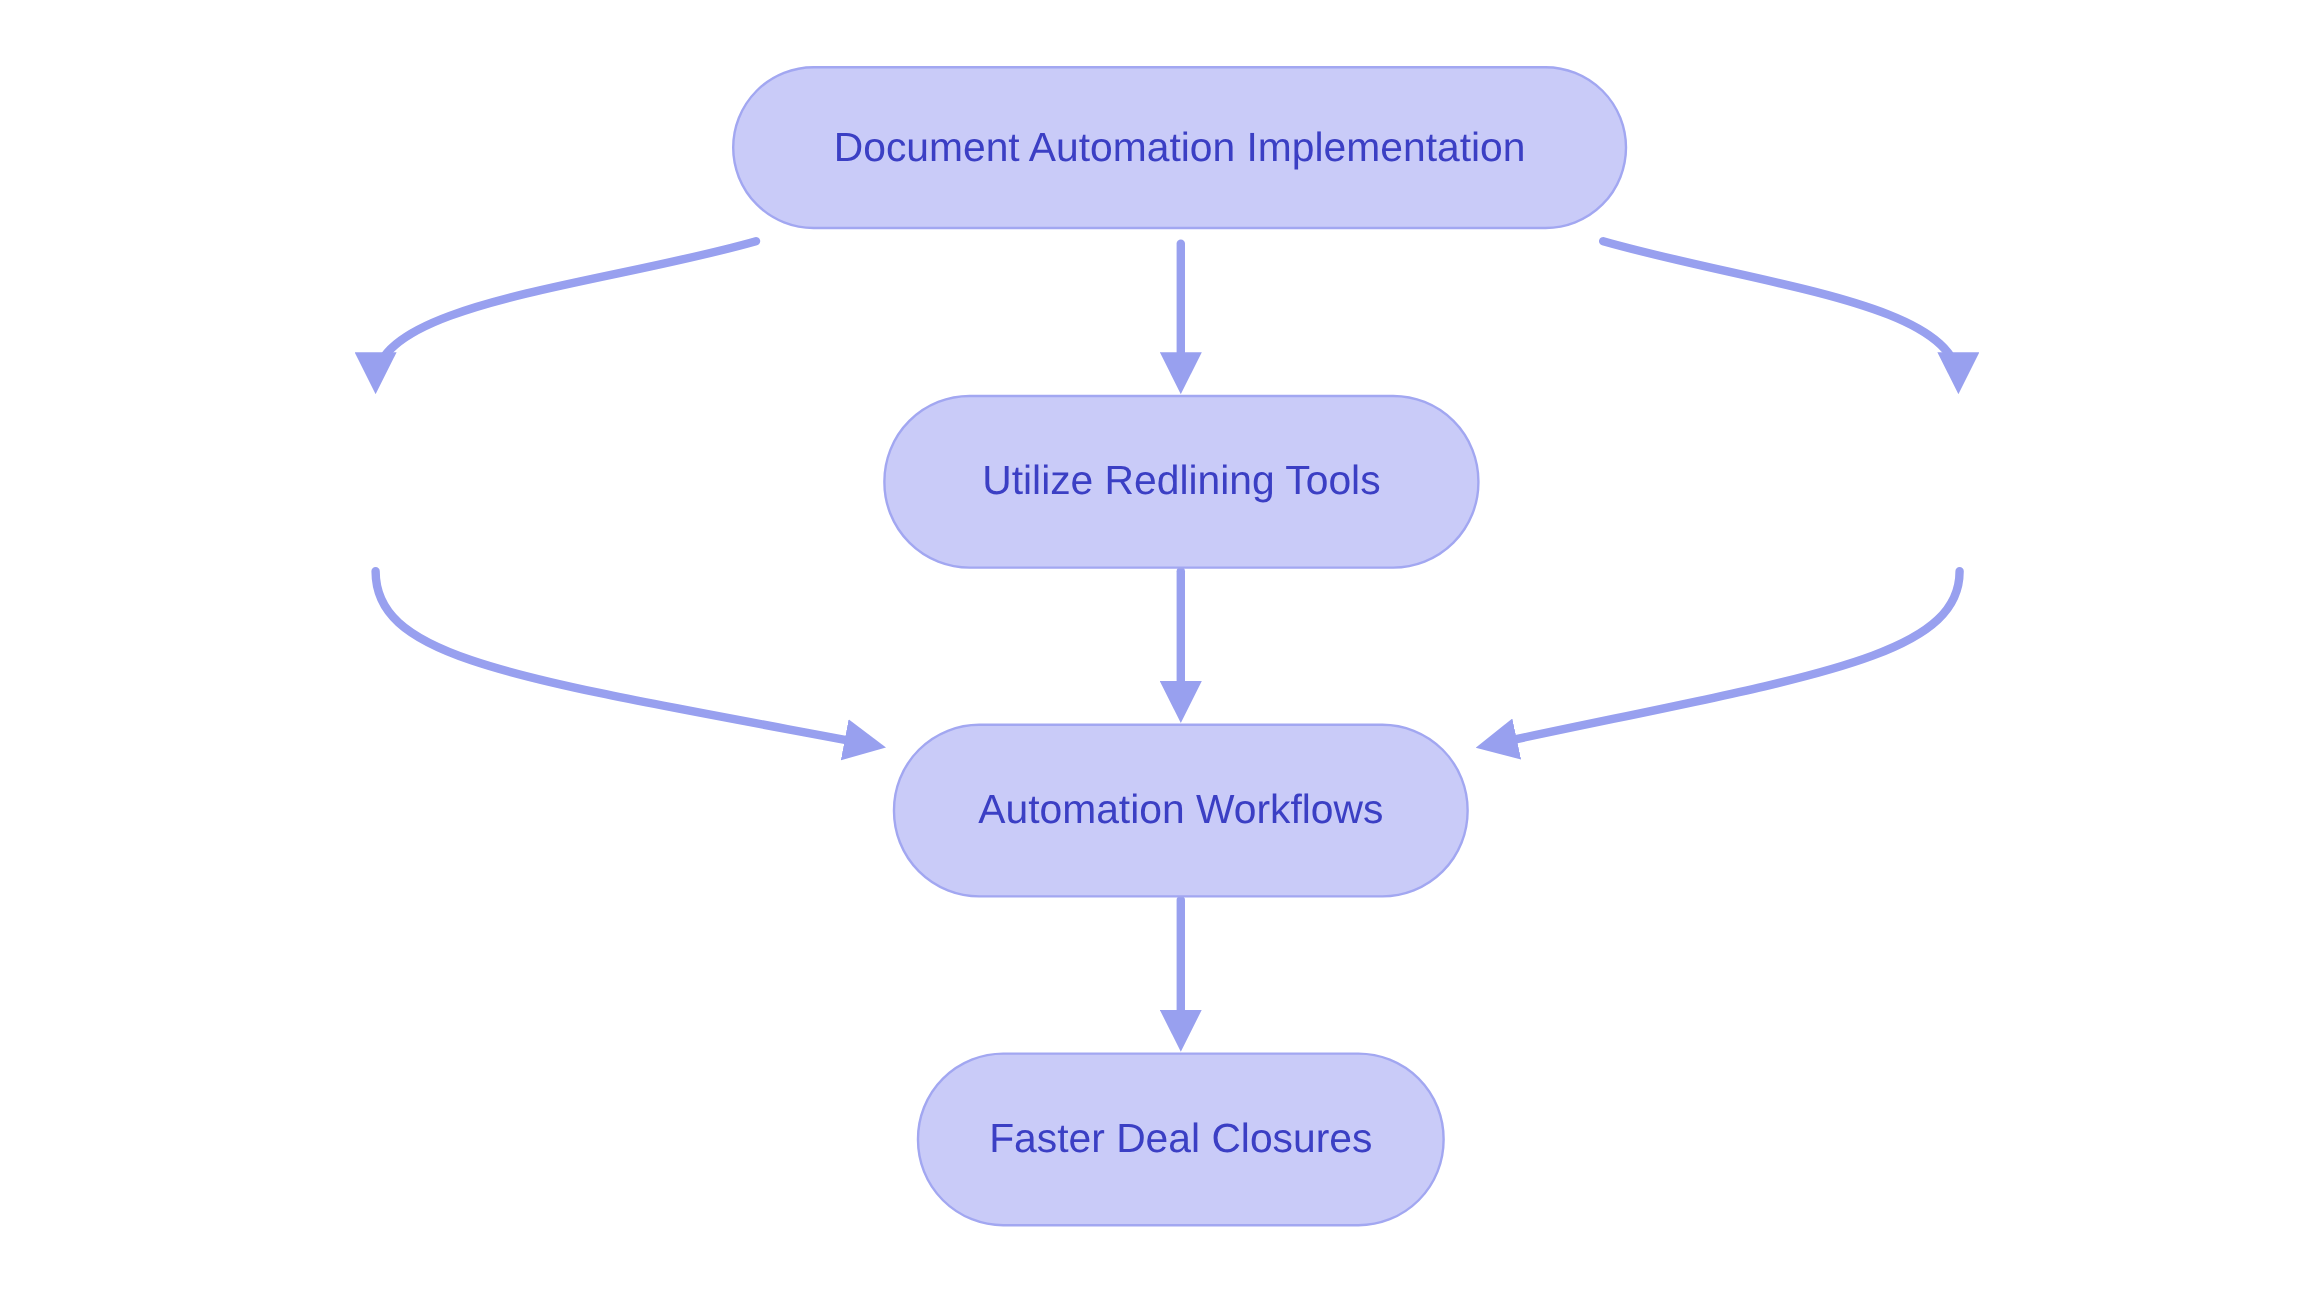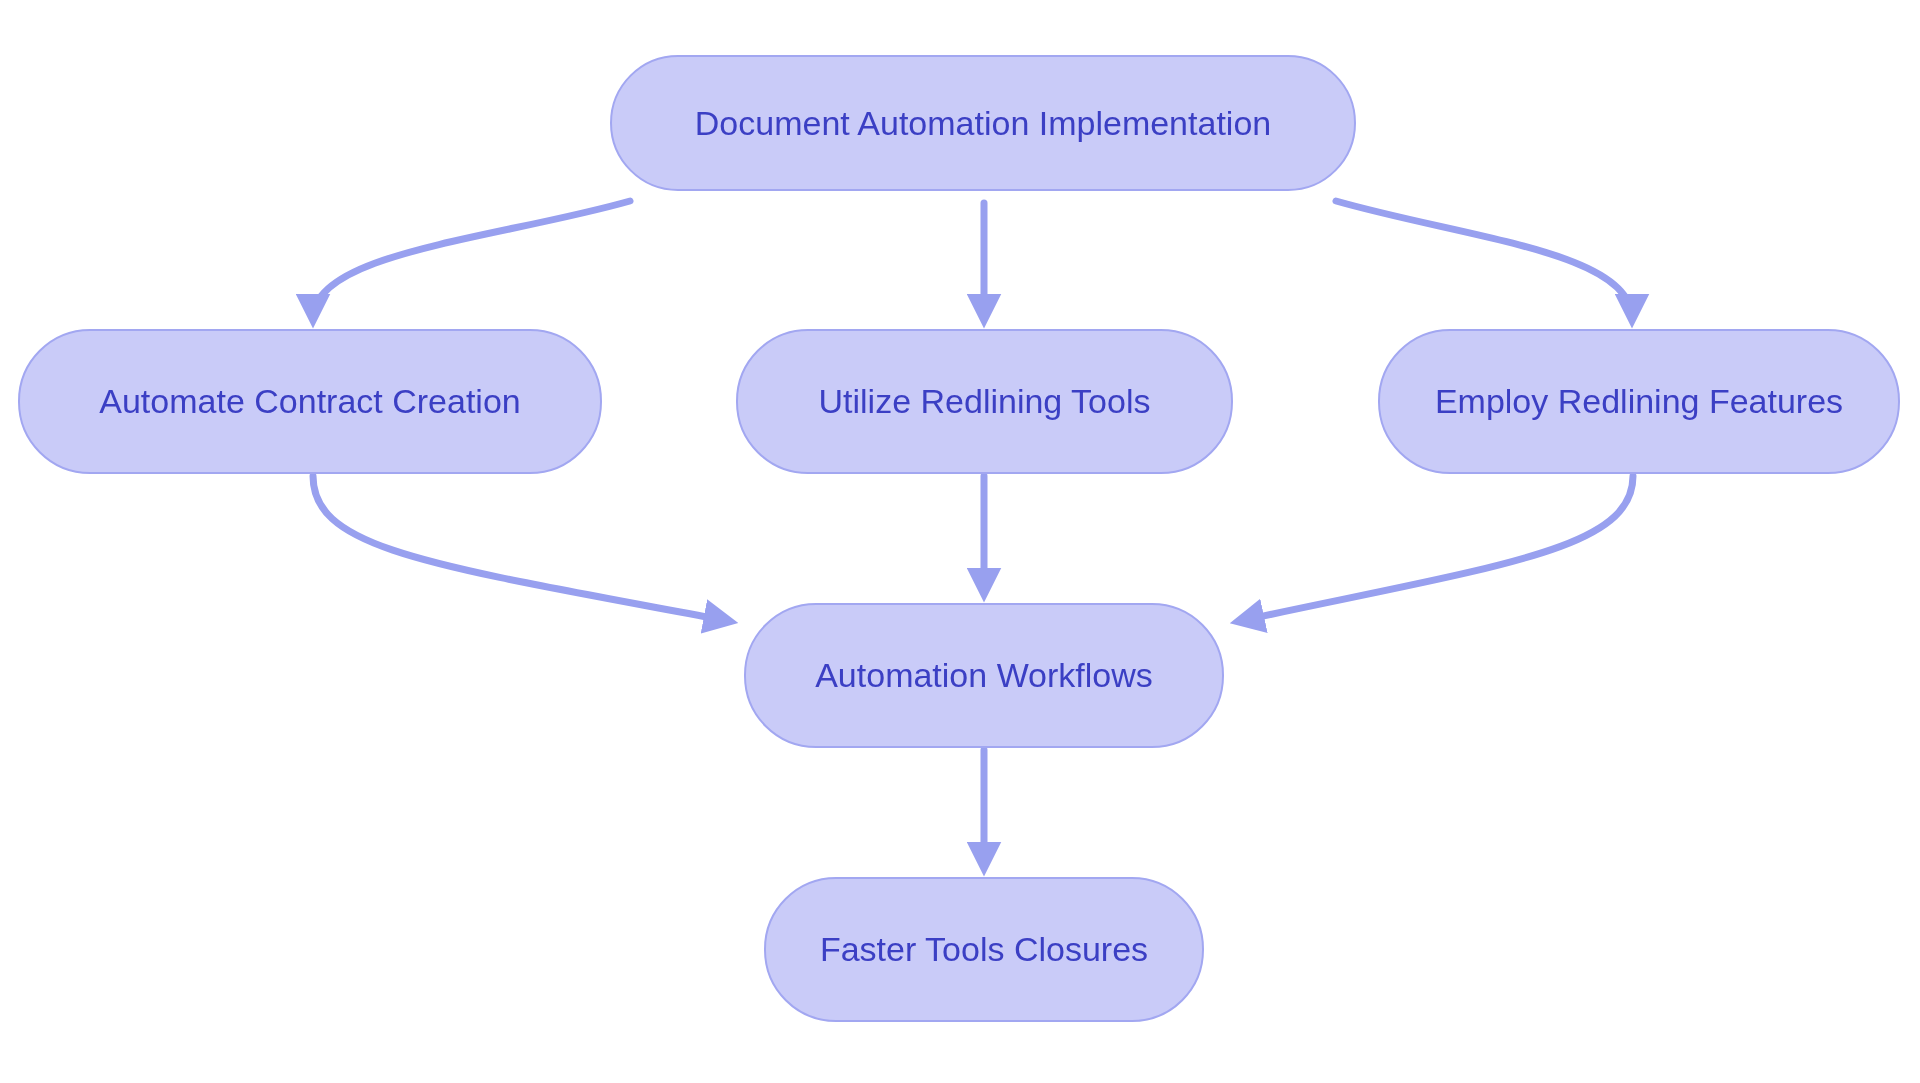--- a/index.html
+++ b/index.html
@@ -72,33 +72,27 @@
     <path class="edge" d="M 313 476 C 313 550, 430 565, 728 621" marker-end="url(#arrow)"></path>
     <path class="edge" d="M 984 476 L 984 592" marker-end="url(#arrow)"></path>
     <path class="edge" d="M 1633 476 C 1633 550, 1500 565, 1240 621" marker-end="url(#arrow)"></path>
     <path class="edge" d="M 984 750 L 984 866" marker-end="url(#arrow)"></path>
   </svg>
 
   <div class="node n-top">
     <span>Document Automation Implementation</span>
   </div>
 
-  <div class="node n-automate">
-    <span>Automate Contract Creation</span>
-  </div>
 
   <div class="node n-compare">
     <span>Utilize Redlining Tools</span>
   </div>
 
-  <div class="node n-redline">
-    <span>Employ Redlining Features</span>
-  </div>
 
   <div class="node n-stream">
     <span>Automation Workflows</span>
   </div>
 
   <div class="node n-faster">
-    <span>Faster Tools Closures</span>
+    <span>Faster Deal Closures</span>
   </div>
 
 </div>
 
 </body></html>

